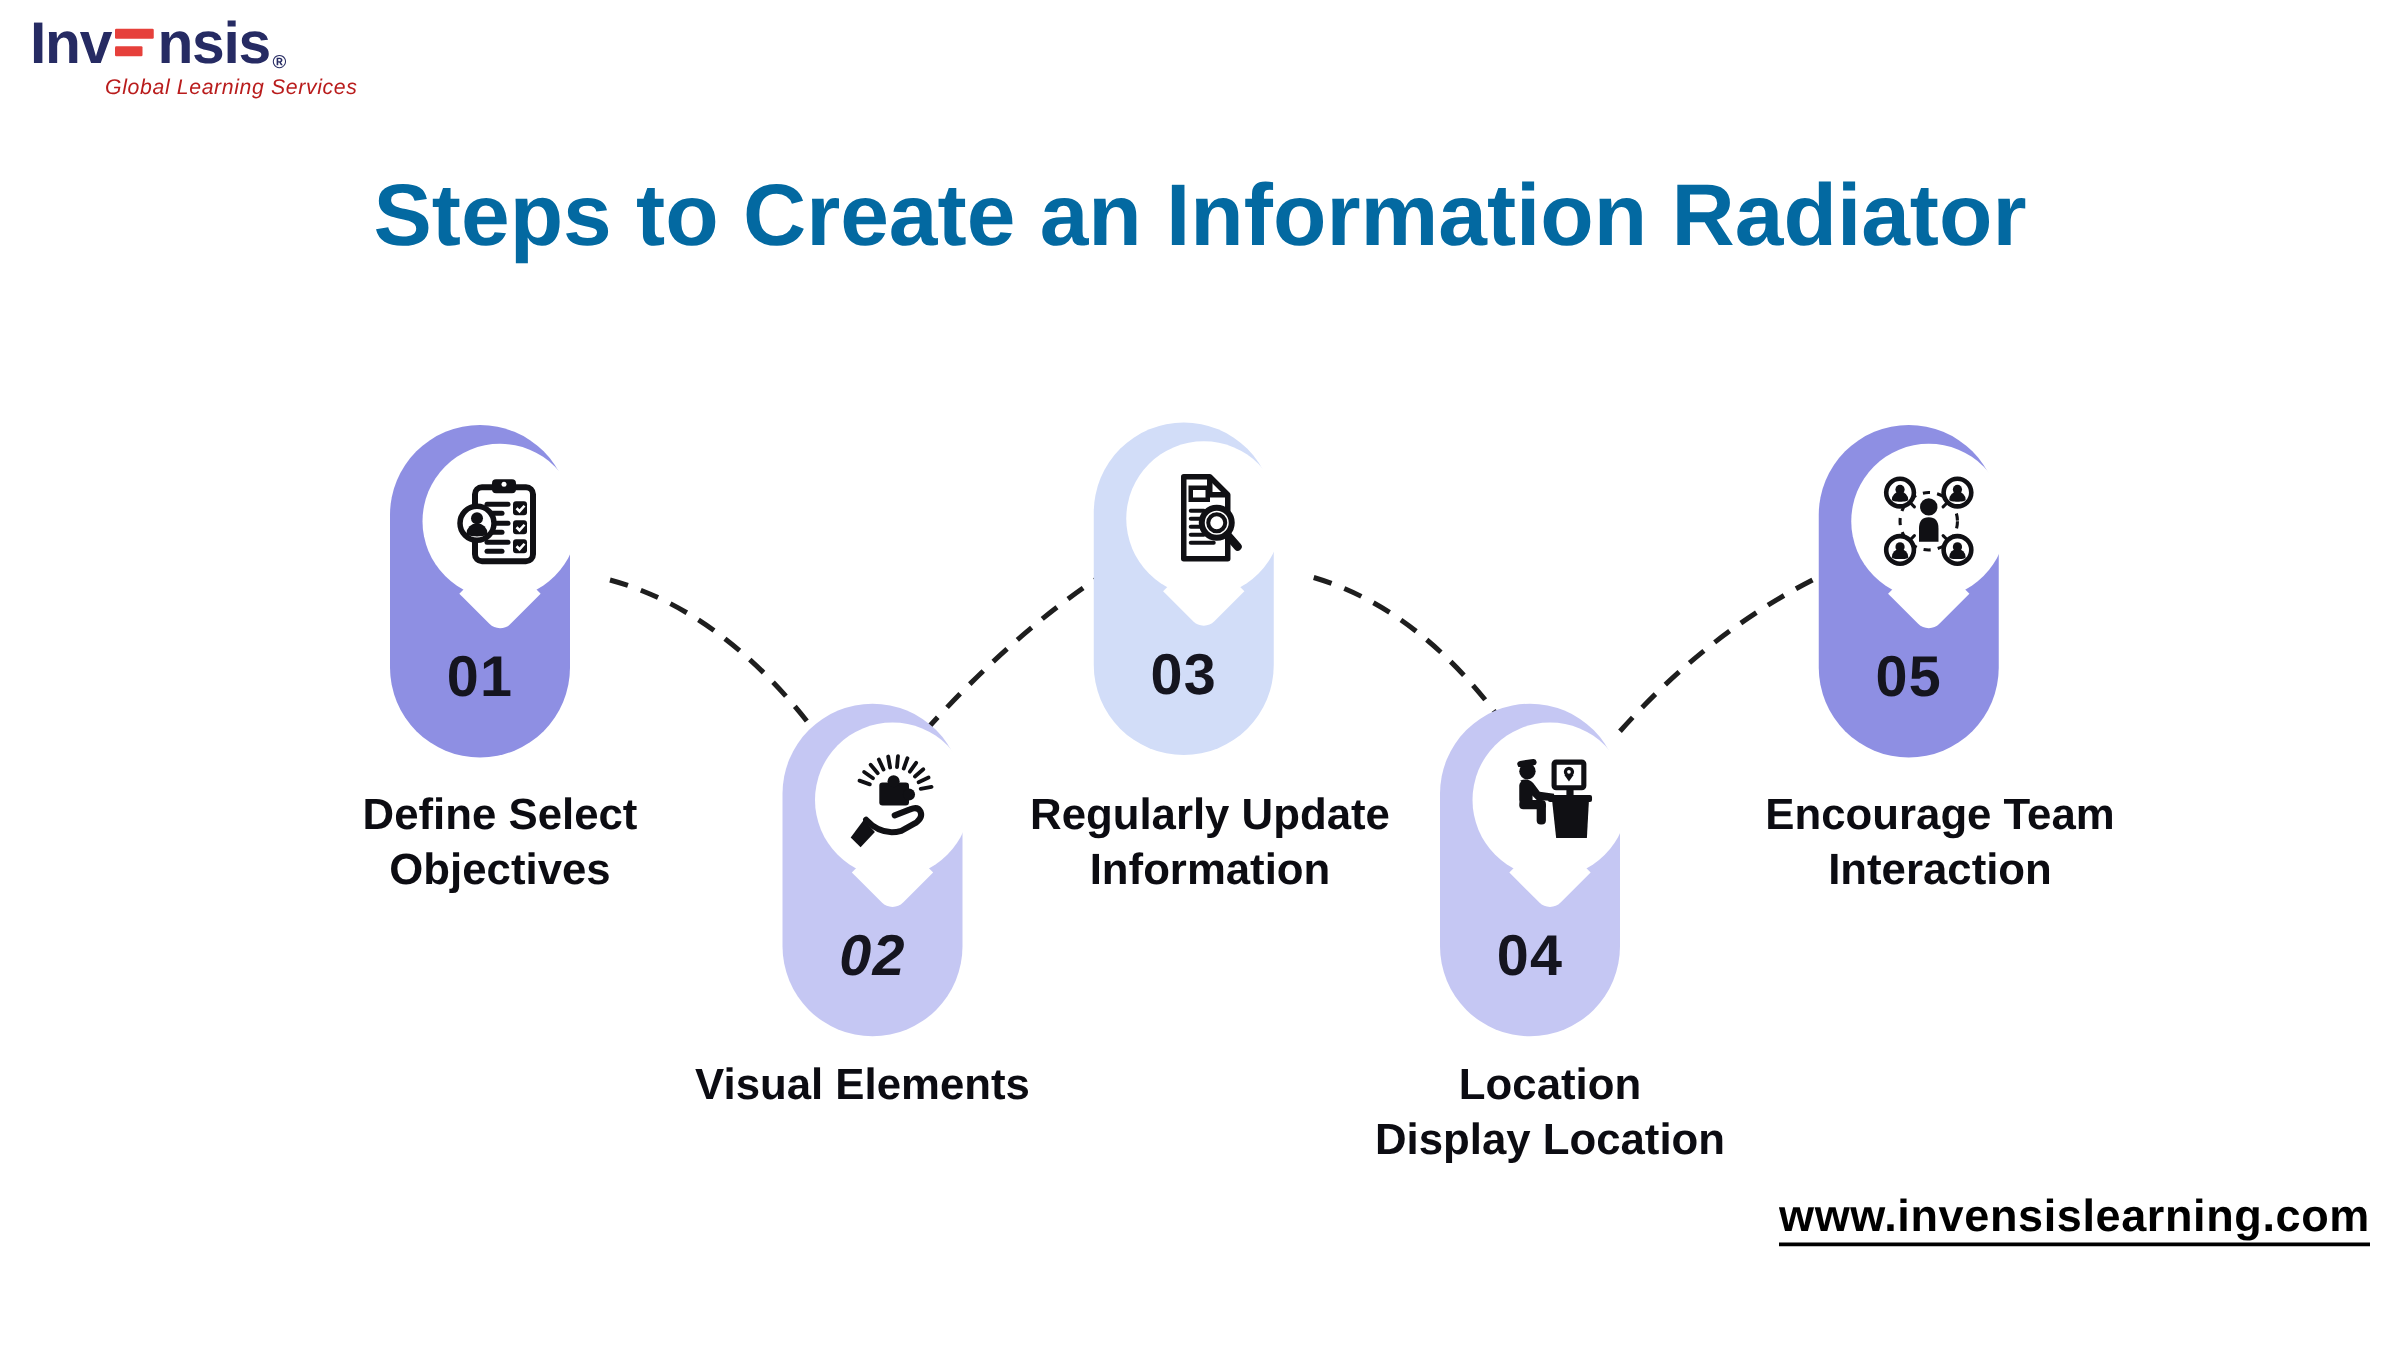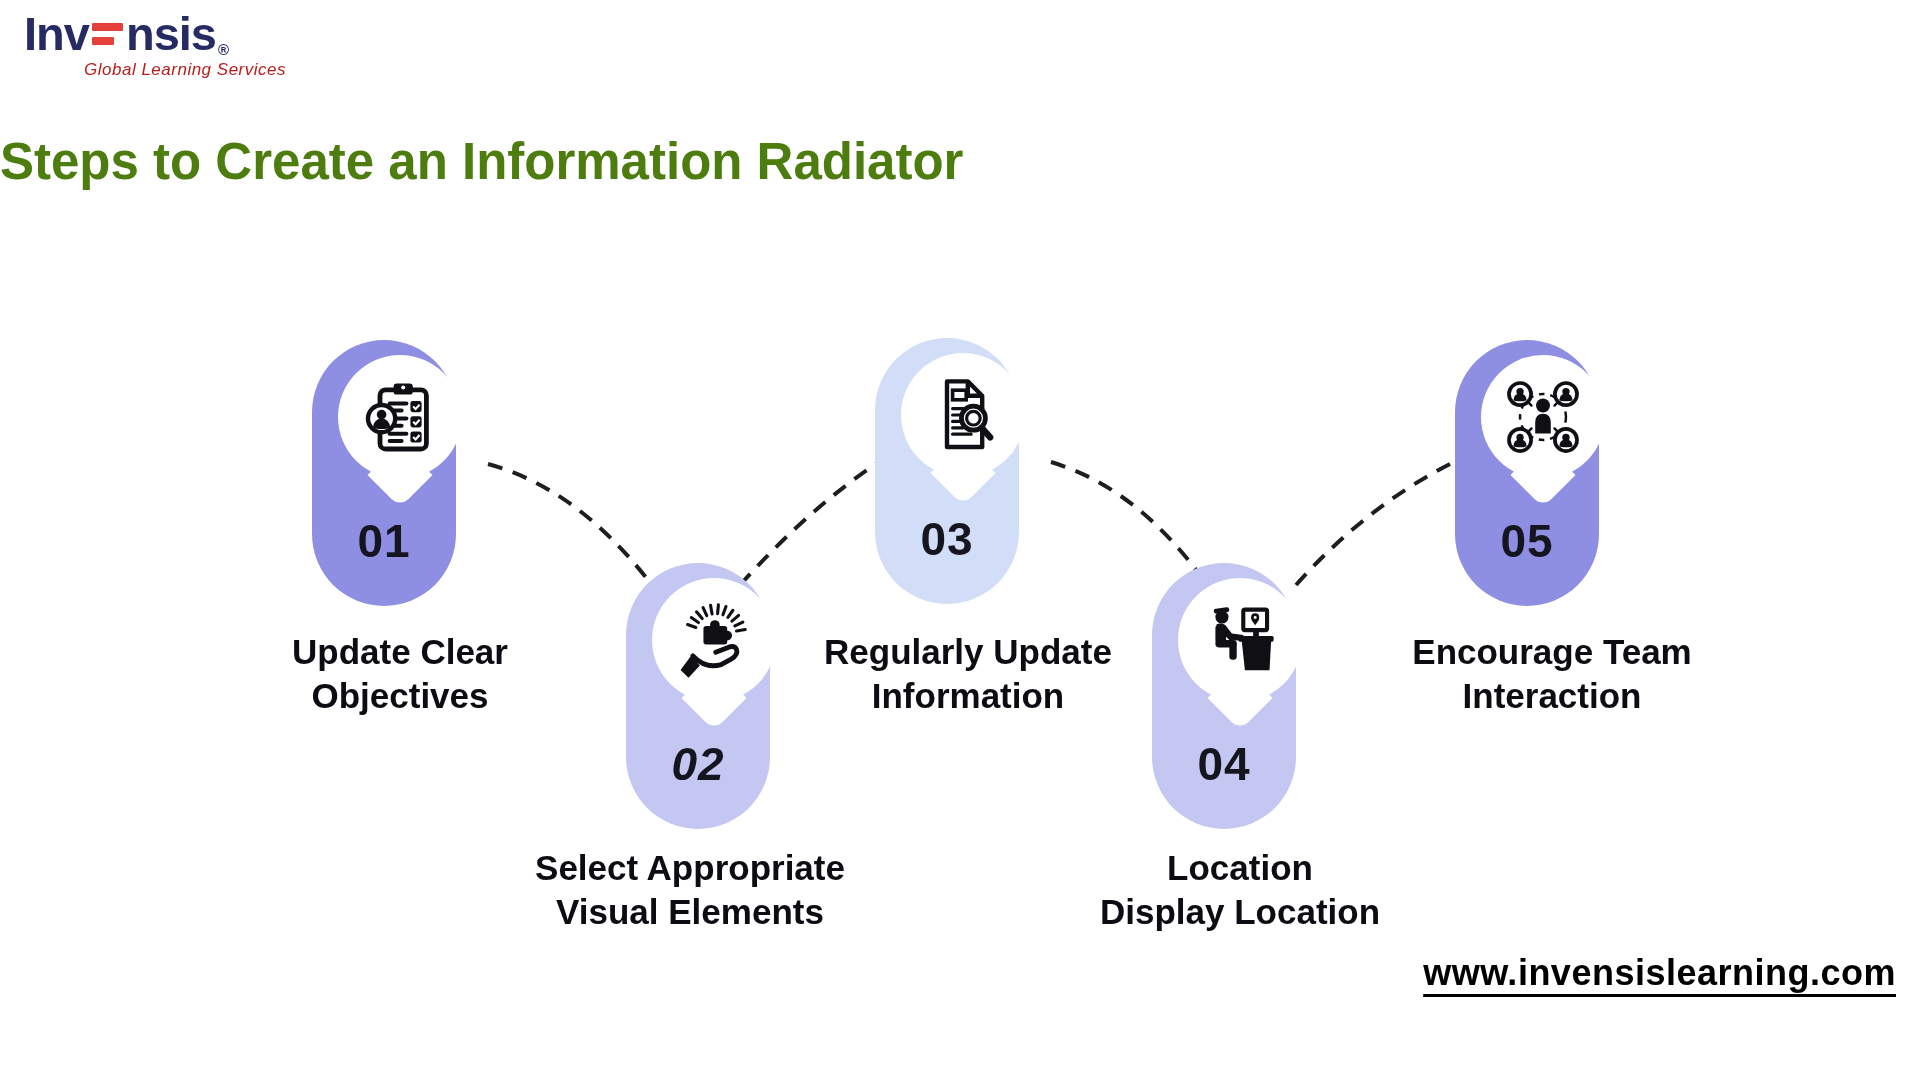--- a/index.html
+++ b/index.html
@@ -21,22 +21,22 @@
             color:#262b63;letter-spacing:-1px;line-height:1;}
   .logo-e{display:inline-flex;flex-direction:column;justify-content:center;
           margin:0 3px;height:40px;}
   .logo-e .bar1{width:31px;height:8px;background:#e6403b;border-radius:1px;}
   .logo-e .bar2{width:22px;height:8px;background:#e6403b;border-radius:1px;margin-top:6px;}
   .logo-reg{font-size:15px;font-weight:700;align-self:flex-end;margin-left:2px;color:#262b63;}
   .logo-tagline{margin-top:3px;text-align:right;font-style:italic;font-size:17px;
                 color:#b91c1c;letter-spacing:0.5px;border-top:0;width:262px;}
 
   
-  .title{position:absolute;top:132px;left:0;width:100%;text-align:left;
-         font-size:51px;font-weight:800;color:#4d7c0f;letter-spacing:0px;}
+  .title{position:absolute;top:132px;left:0;width:100%;text-align:center;
+         font-size:70px;font-weight:800;color:#0369a1;letter-spacing:0px;}
 
   
   .connectors{position:absolute;left:0;top:0;z-index:0;}
 
   
   .pill{position:absolute;width:144px;height:266px;border-radius:88px;z-index:1;}
   .tone-dark{background:var(--pill-dark);}
   .tone-medium{background:var(--pill-medium);}
   .tone-light{background:var(--pill-light);}
   .pin-tip{position:absolute;left:65px;top:112px;width:46px;height:46px;background:#fff;
@@ -234,25 +234,24 @@
         <g fill="#101014">
           <circle cx="50" cy="36" r="8.5"></circle>
           <path d="M40.5 70 v-13 q0 -11 9.5 -11 q9.5 0 9.5 11 v13 z"></path>
         </g>
       </svg>
     </div>
     <div class="step-number">05</div>
   </div>
 
   <div class="step-label label-1">
-    <div>Update Clear</div>
+    <div>Define Select</div>
     <div>Objectives</div>
   </div>
   <div class="step-label label-2">
-    <div>Select Appropriate</div>
     <div>Visual Elements</div>
   </div>
   <div class="step-label label-3">
     <div>Regularly Update</div>
     <div>Information</div>
   </div>
   <div class="step-label label-4">
     <div>Location</div>
     <div>Display Location</div>
   </div>

